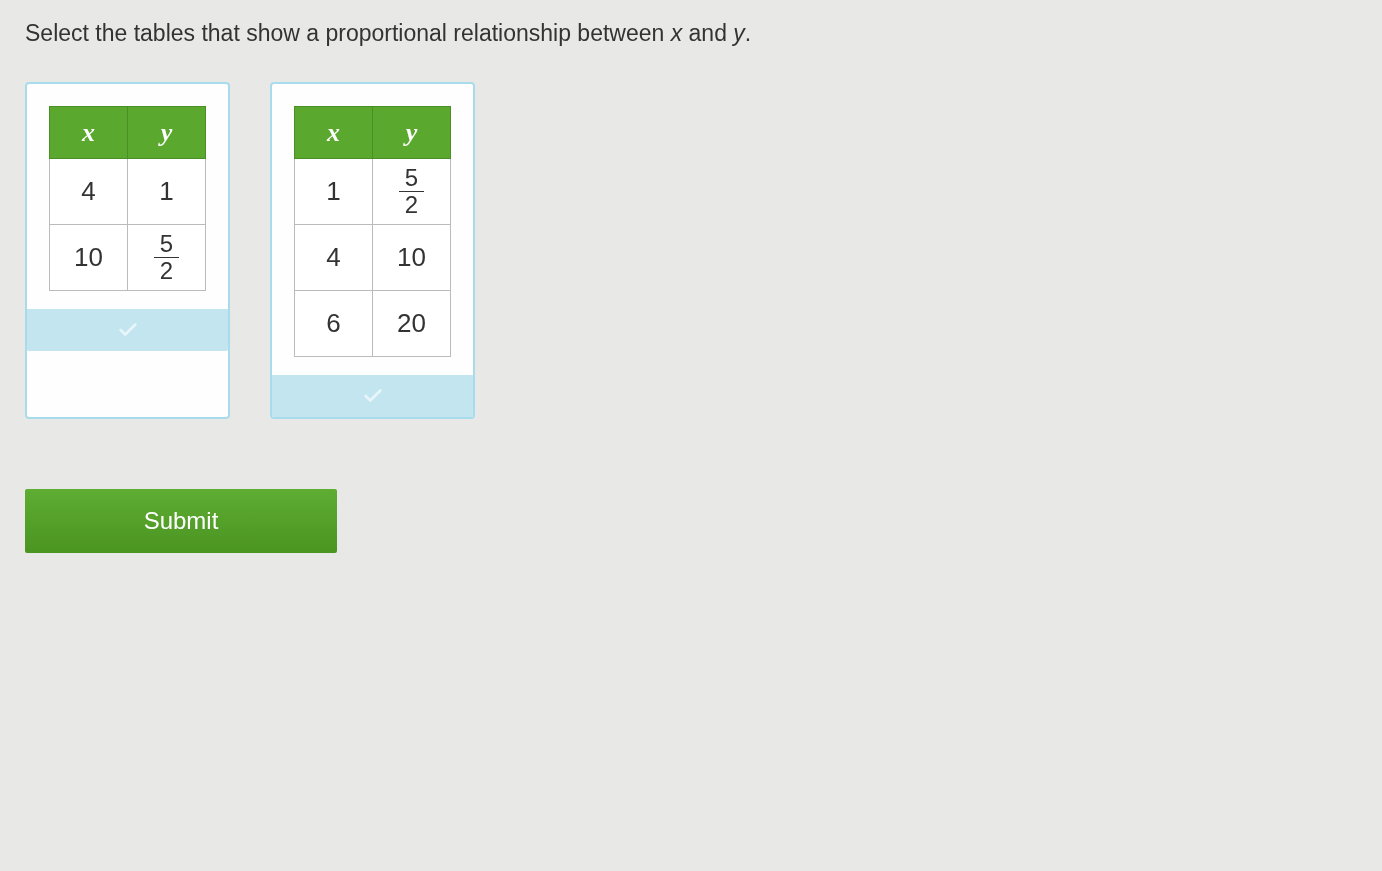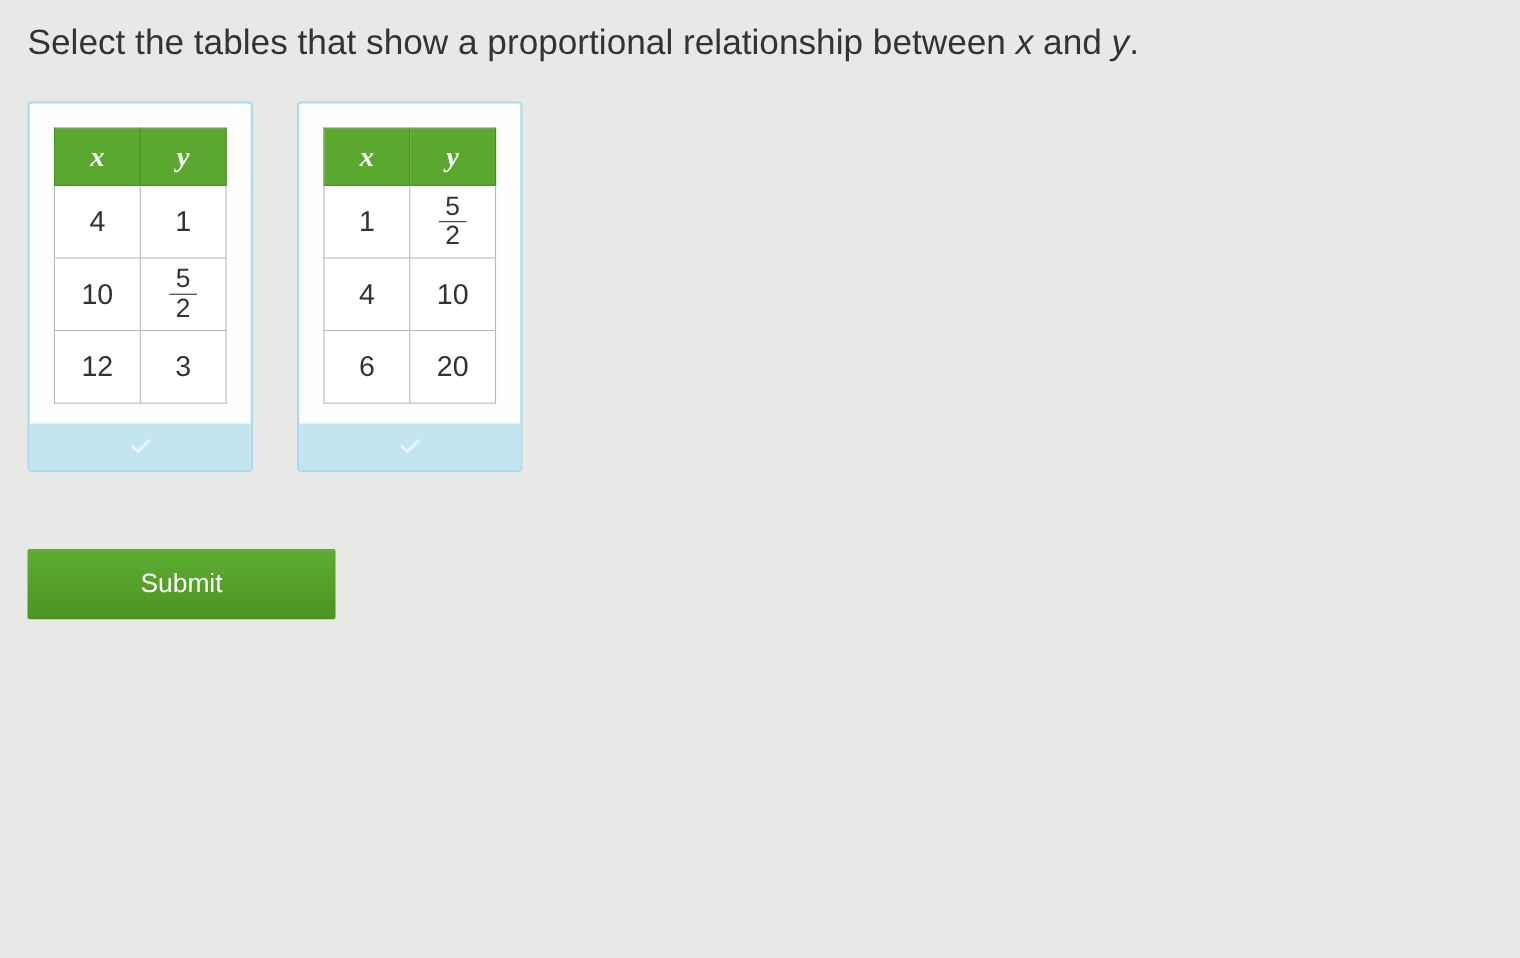--- a/index.html
+++ b/index.html
@@ -8,21 +8,21 @@
       padding: 0;
     }
     body {
       font-family: Arial, Helvetica, sans-serif;
       background: #e8e9e7;
       padding: 20px 25px;
       width: 1382px;
       height: 871px;
     }
     .question-text {
-      font-size: 32px;
+      font-size: 23px;
       color: #333;
       margin-bottom: 35px;
       font-weight: 400;
     }
     .question-text .var {
       font-style: italic;
     }
     .tables-container {
       display: flex;
       gap: 40px;
@@ -93,21 +93,21 @@
       height: 22px;
       fill: #e8f5fa;
       stroke: #e8f5fa;
     }
     .submit-button {
       background: linear-gradient(to bottom, #5fad33, #4a9420);
       border: none;
       color: #fff;
       font-size: 24px;
       padding: 18px 0;
-      width: 280px;
+      width: 312px;
       cursor: pointer;
       border-radius: 2px;
       font-weight: 400;
     }
   </style>
 </head>
 <body>
 
 
 
@@ -131,24 +131,20 @@
           <td>1</td>
         </tr>
         <tr>
           <td>10</td>
           <td>
             <span class="fraction">
               <span class="num">5</span>
               <span class="den">2</span>
             </span>
           </td>
-        </tr>
-        <tr>
-          <td>12</td>
-          <td>3</td>
         </tr>
       </tbody>
     </table>
     <div class="check-area">
       <svg class="check-icon" viewBox="0 0 24 24">
         <path d="M4 12 L9 17 L20 6" stroke-width="3" fill="none" stroke-linecap="round" stroke-linejoin="round"></path>
       </svg>
     </div>
   </div>
 

